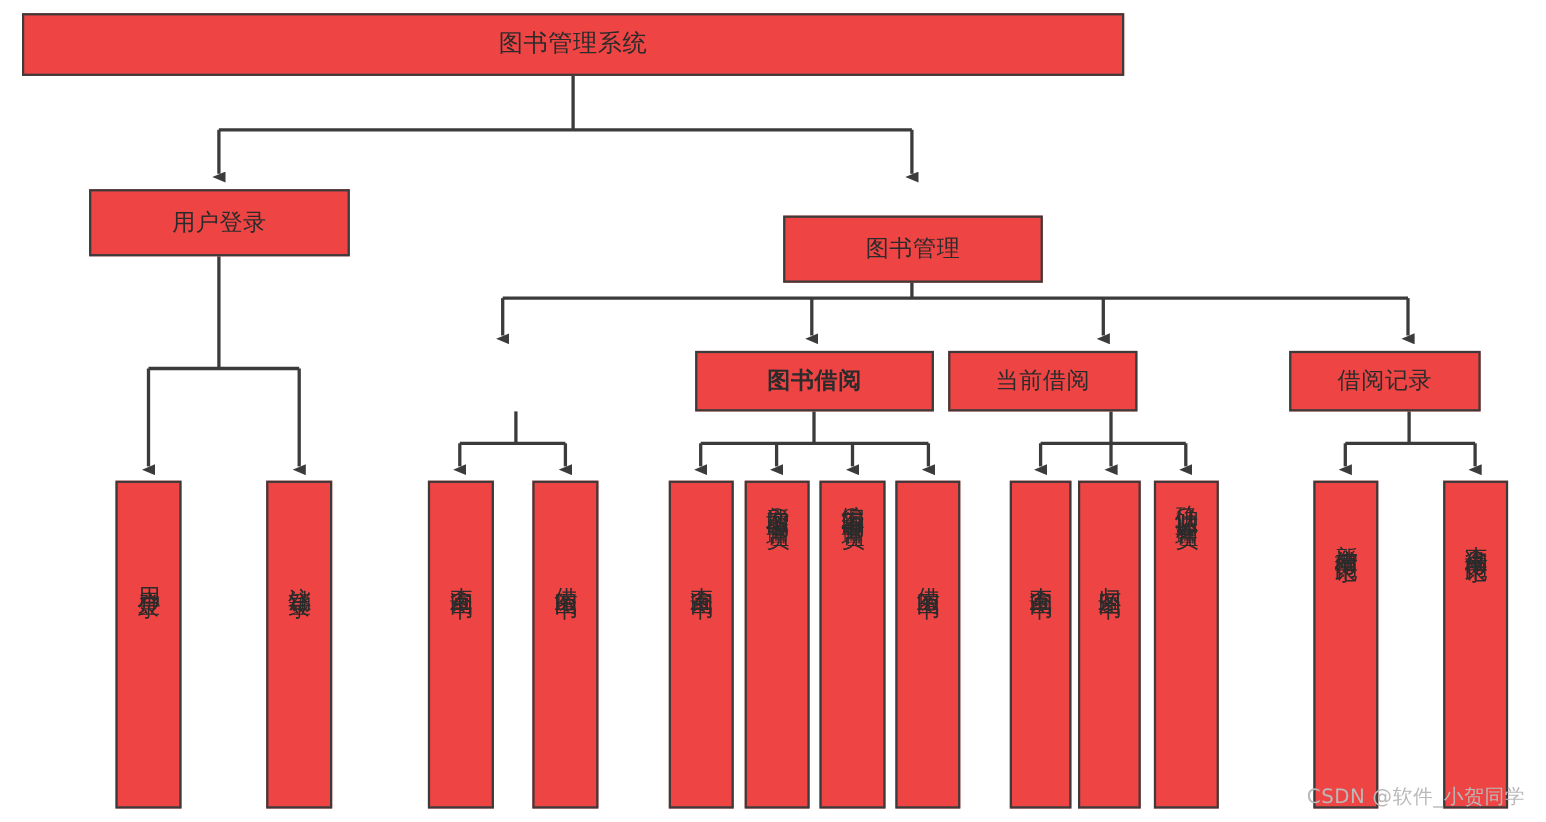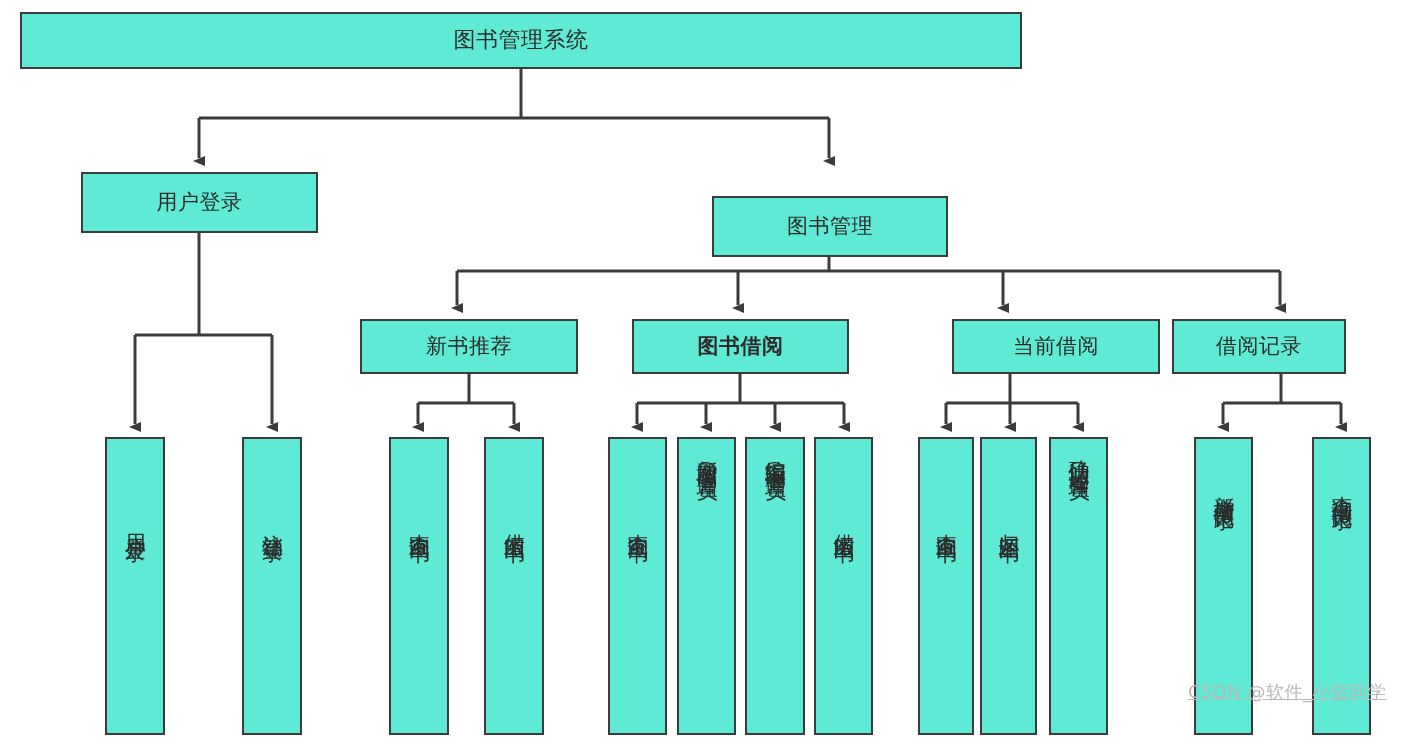--- a/index.html
+++ b/index.html
@@ -10,21 +10,21 @@
     font-family:"DejaVu Sans","Liberation Sans",sans-serif;
     overflow:hidden;
   }
   #diagram{position:relative;width:1405px;height:747px;}
 
   svg#edges{position:absolute;left:0;top:0;width:1405px;height:747px;}
 
   .node{
     position:absolute;
     box-sizing:border-box;
-    background:#5eead4;
+    background:#ef4444;
     border:2px solid #3b3b3b;
     display:flex;
     align-items:center;
     justify-content:center;
     color:#2b2b2b;
   }
   .node .label{
     display:block;
     text-align:center;
     line-height:1.12;
@@ -49,27 +49,26 @@
     text-orientation:upright;
     font-size:21px;
     line-height:1.0;
     letter-spacing:3px;
     white-space:nowrap;
   }
   .v-node.tall .label{font-size:21px;}
 
   .watermark{
     position:absolute;
-    left:1188px;top:680px;
+    left:1188px;top:712px;
     font-size:18px;
     color:#b9b9b9;
     letter-spacing:0.5px;
     white-space:nowrap;
     pointer-events:none;
-    text-decoration:underline;
   }
 </style>
 </head>
 <body>
 
 <div id="diagram">
 
   <svg id="edges" viewBox="0 0 1405 747" xmlns="http://www.w3.org/2000/svg">
     <defs>
       <marker id="arrow" markerWidth="10" markerHeight="12" refX="2" refY="6" orient="auto" markerUnits="userSpaceOnUse">
@@ -124,27 +123,24 @@
     <span class="label">图书管理系统</span>
   </div>
 
   <div class="node h-node" style="left:81px;top:172px;width:237px;height:61px;">
     <span class="label">用户登录</span>
   </div>
   <div class="node h-node" style="left:712px;top:172px;width:236px;height:61px;margin-top:24px;">
     <span class="label">图书管理</span>
   </div>
 
-  <div class="node h-node" style="left:360px;top:319px;width:218px;height:55px;">
-    <span class="label">新书推荐</span>
-  </div>
   <div class="node h-node" style="left:632px;top:319px;width:217px;height:55px;font-weight:bold;">
     <span class="label">图书借阅</span>
   </div>
-  <div class="node h-node" style="left:952px;top:319px;width:208px;height:55px;">
+  <div class="node h-node" style="left:862px;top:319px;width:172px;height:55px;">
     <span class="label">当前借阅</span>
   </div>
   <div class="node h-node" style="left:1172px;top:319px;width:174px;height:55px;">
     <span class="label">借阅记录</span>
   </div>
 
   <div class="node v-node" style="left:105px;top:437px;width:60px;height:298px;padding-top:78px;">
     <span class="label">用户登录</span>
   </div>
   <div class="node v-node" style="left:242px;top:437px;width:60px;height:298px;padding-top:78px;">

